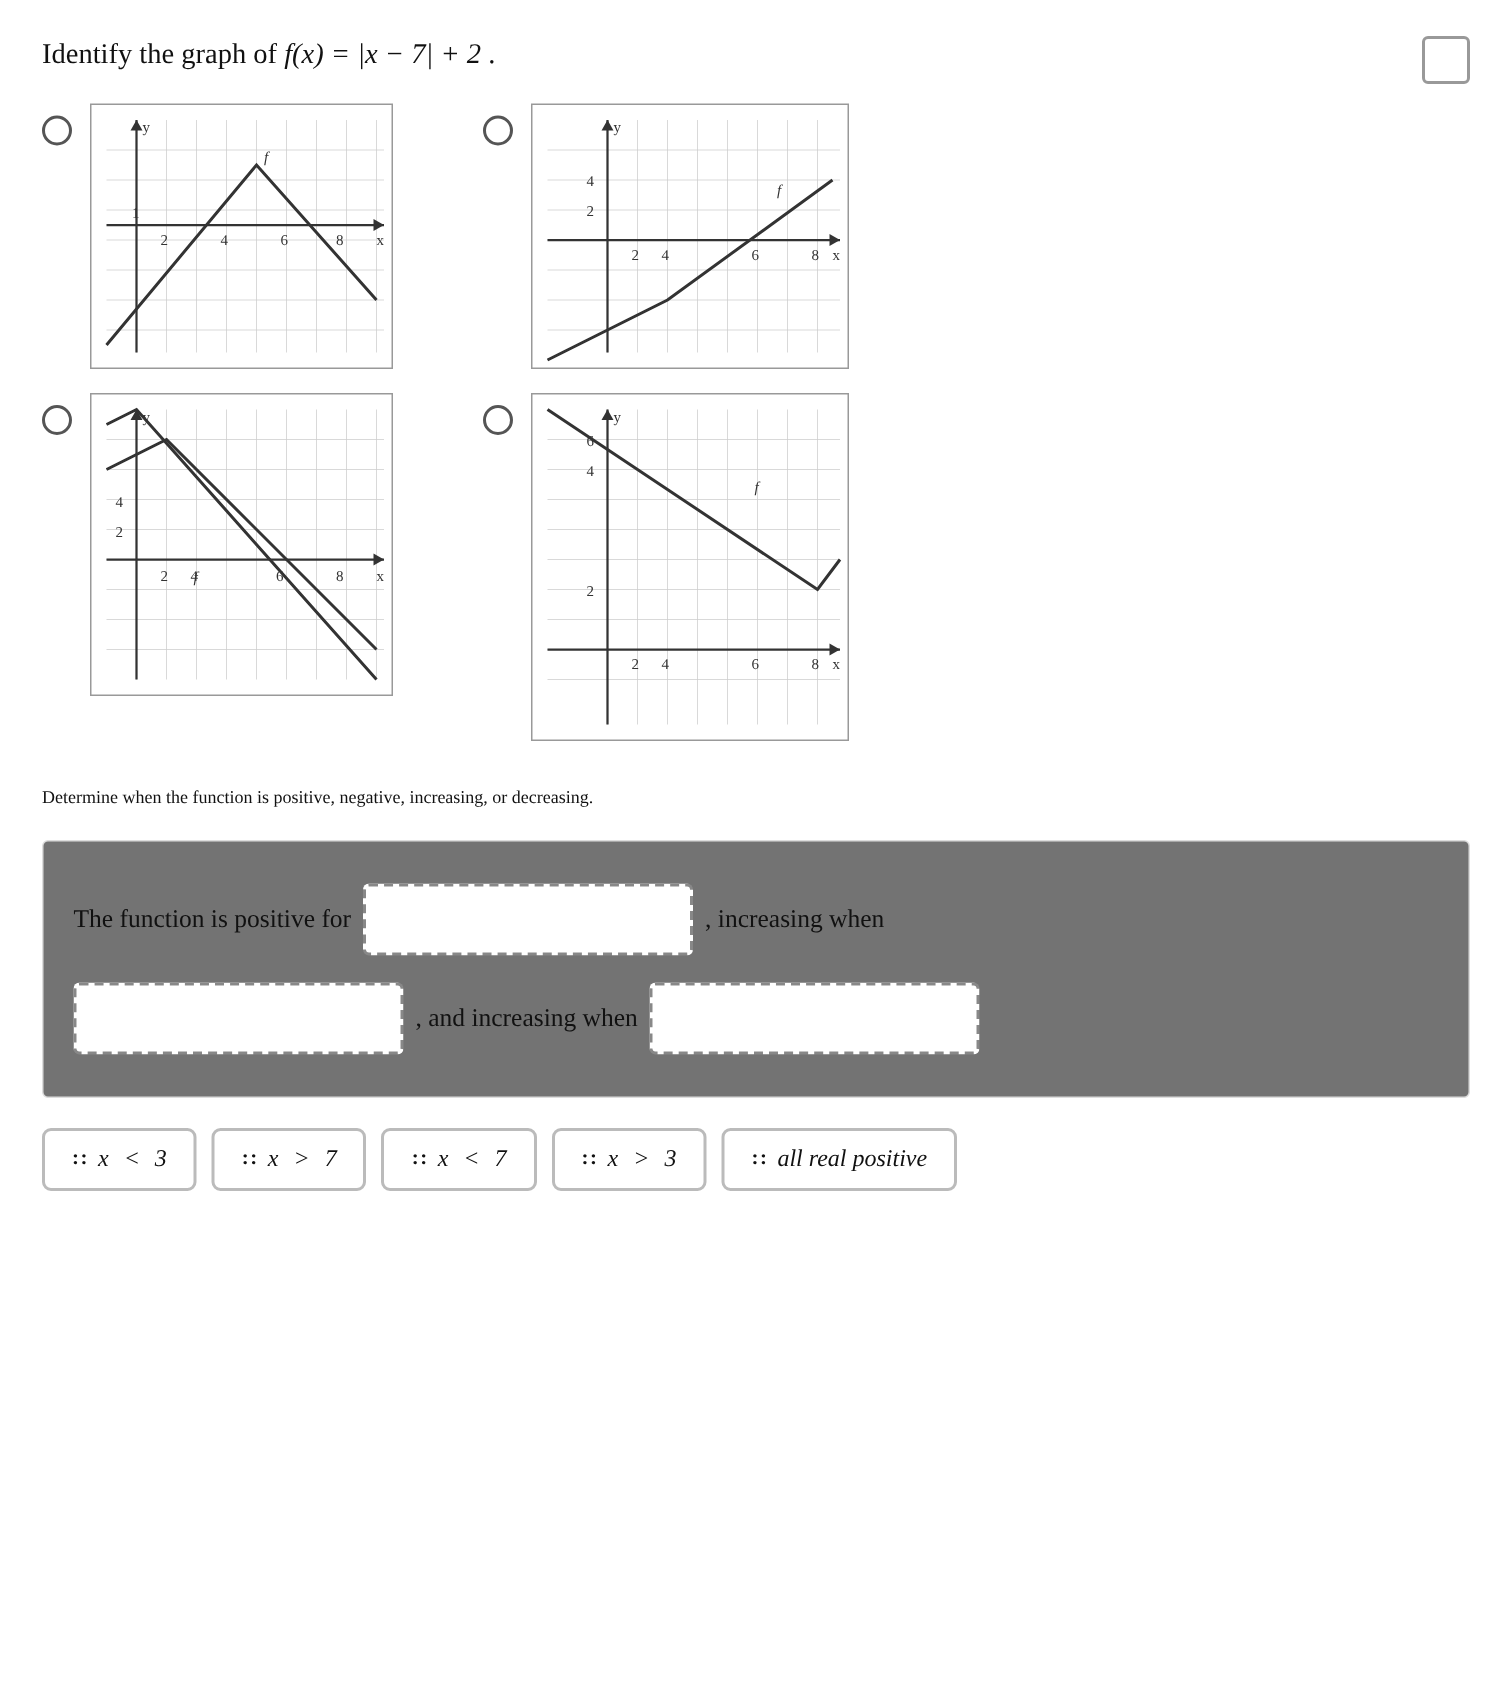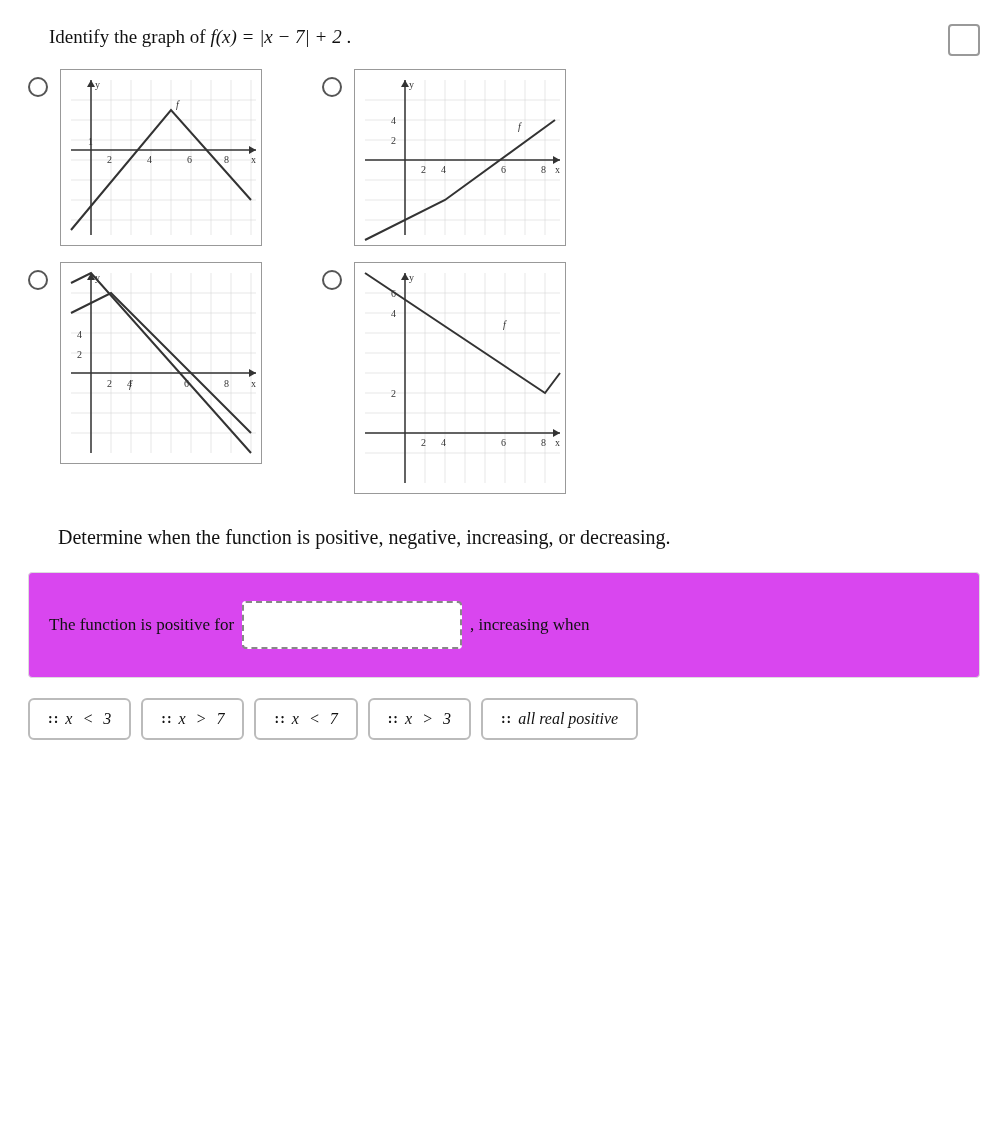--- a/index.html
+++ b/index.html
@@ -10,21 +10,20 @@
       min-height: 1126px;
       padding: 24px 28px;
       color: #111;
       font-size: 18px;
     }
 
     .header-title {
       font-size: 19px;
       margin-bottom: 18px;
       line-height: 1.4;
-      margin-left: 21px;
     }
 
     
     .graphs-section {
       display: flex;
       gap: 60px;
       margin-bottom: 28px;
     }
 
     .graphs-col {
@@ -89,32 +88,31 @@
       font-style: italic;
     }
 
     
     .determine-section {
       margin-top: 12px;
       margin-bottom: 24px;
     }
 
     .determine-text {
-      font-size: 20px;
+      font-size: 12px;
       margin-bottom: 20px;
       line-height: 1.5;
-      margin-left: 30px;
     }
 
     
     .fill-area {
       border: 1px solid #ddd;
       border-radius: 4px;
       padding: 28px 20px;
-      background: #d946ef;
+      background: #737373;
       margin-bottom: 20px;
     }
 
     .fill-row {
       display: flex;
       align-items: center;
       margin-bottom: 18px;
       flex-wrap: wrap;
       gap: 8px;
     }
@@ -389,20 +387,25 @@
   </div>
 
   <div class="fill-area">
 
     <div class="fill-row">
       <span class="fill-text">The function is positive for</span>
       <div class="drop-box"></div>
       <span class="fill-text">,&nbsp;<span>increasing when</span></span>
     </div>
 
+    <div class="fill-row">
+      <div class="drop-box"></div>
+      <span class="fill-text">,&nbsp;<span>and increasing when</span></span>
+      <div class="drop-box"></div>
+    </div>
 
   </div>
 
   <div class="chips-row">
     <div class="chip">
       <span class="chip-dots">::</span>
       <span style="font-style:italic;">x</span>&nbsp;&lt;&nbsp;<span>3</span>
     </div>
     <div class="chip">
       <span class="chip-dots">::</span>

